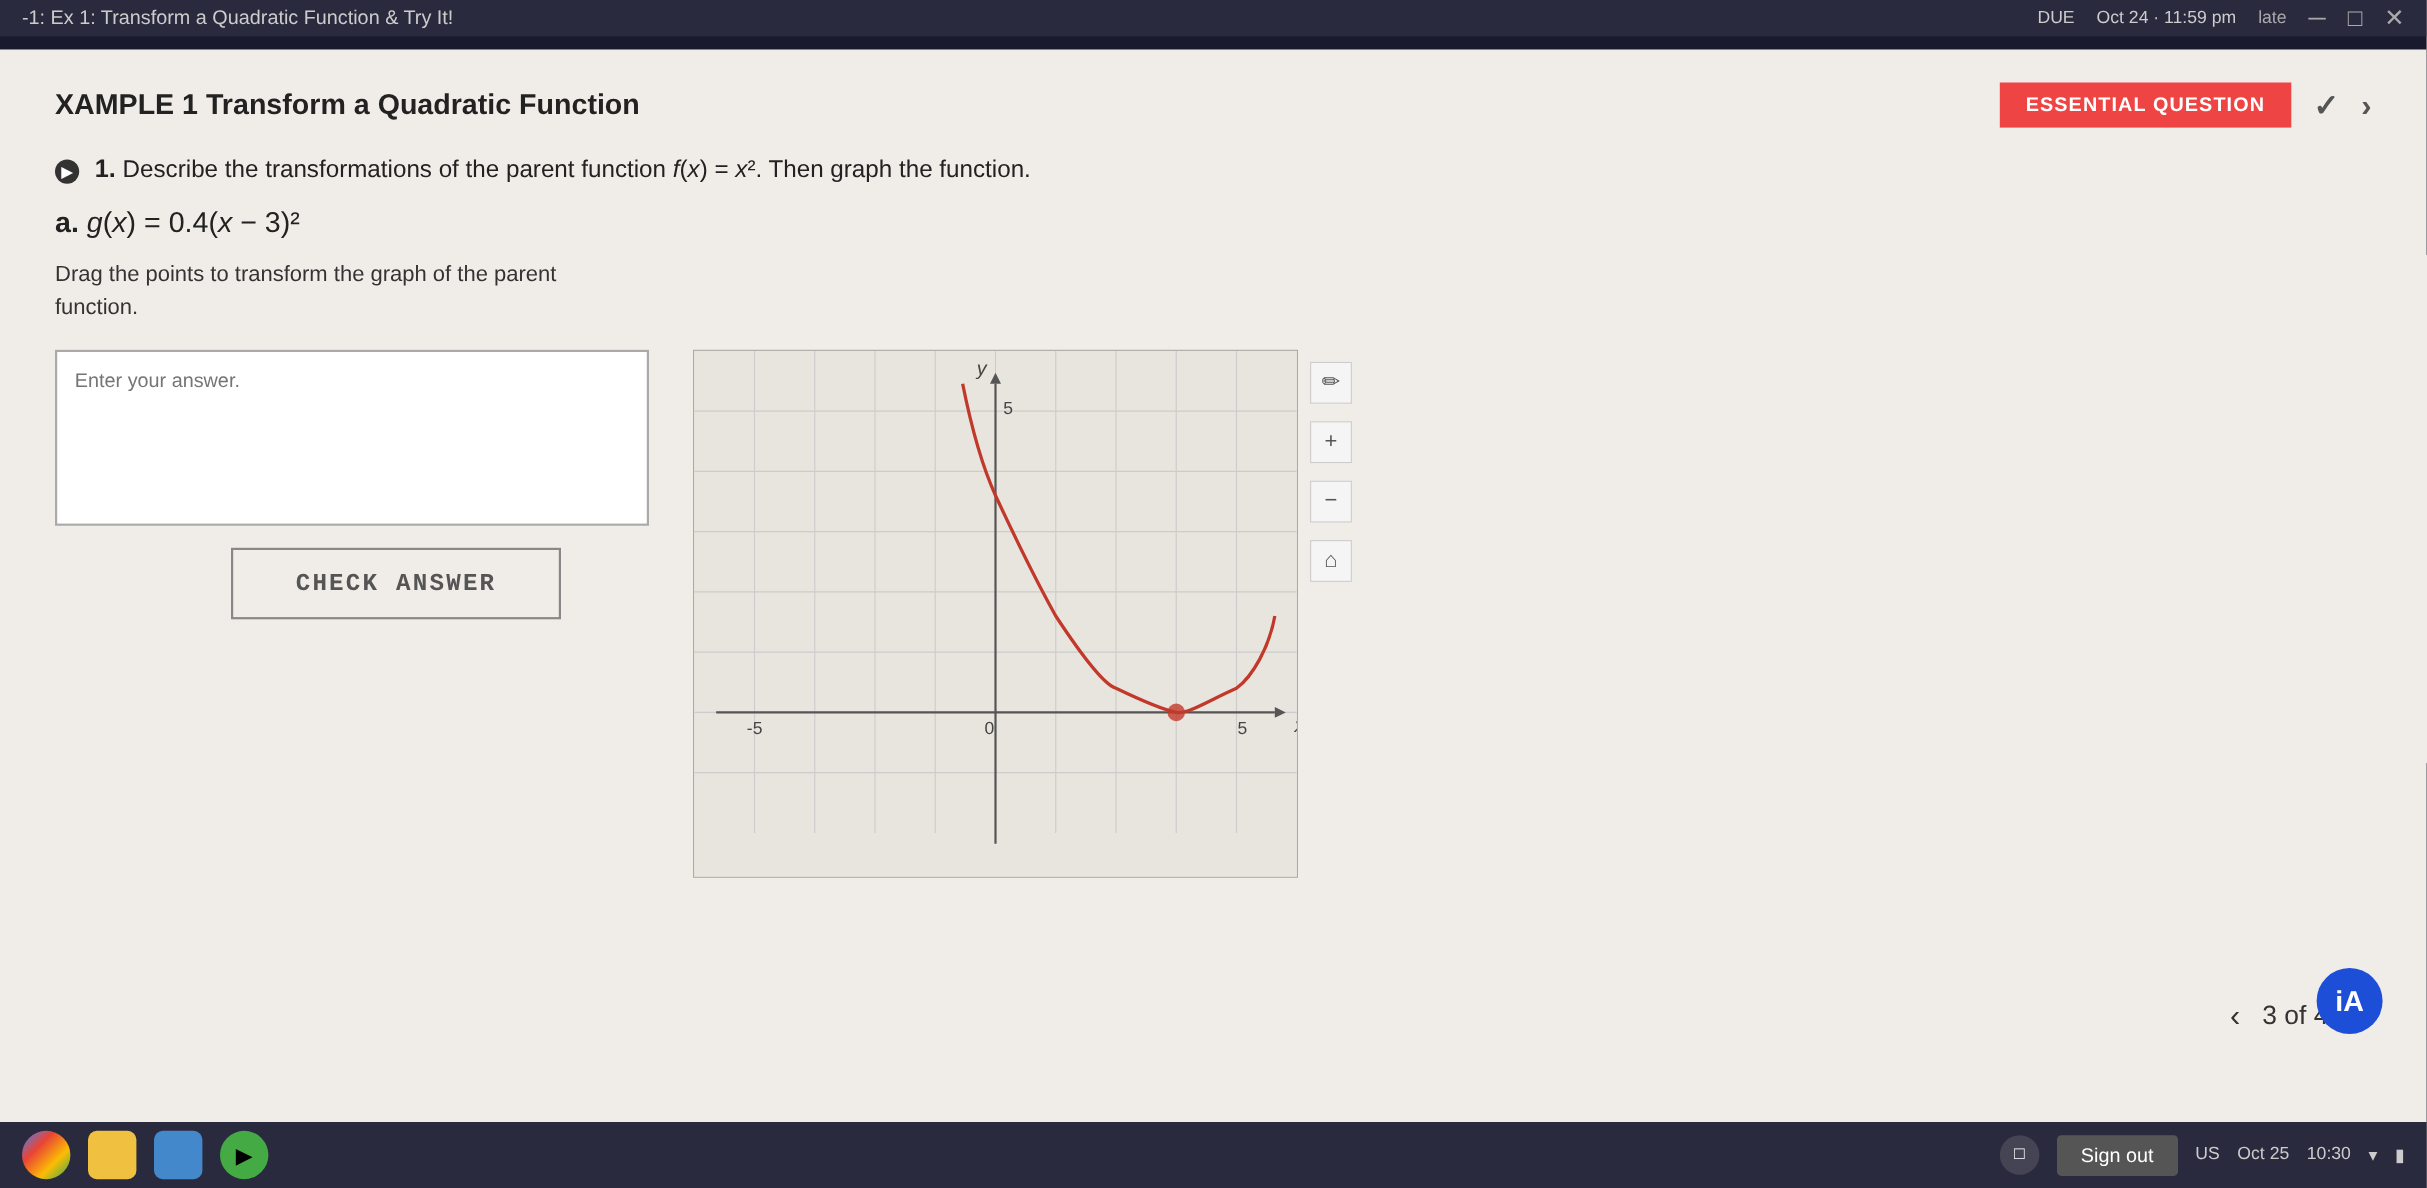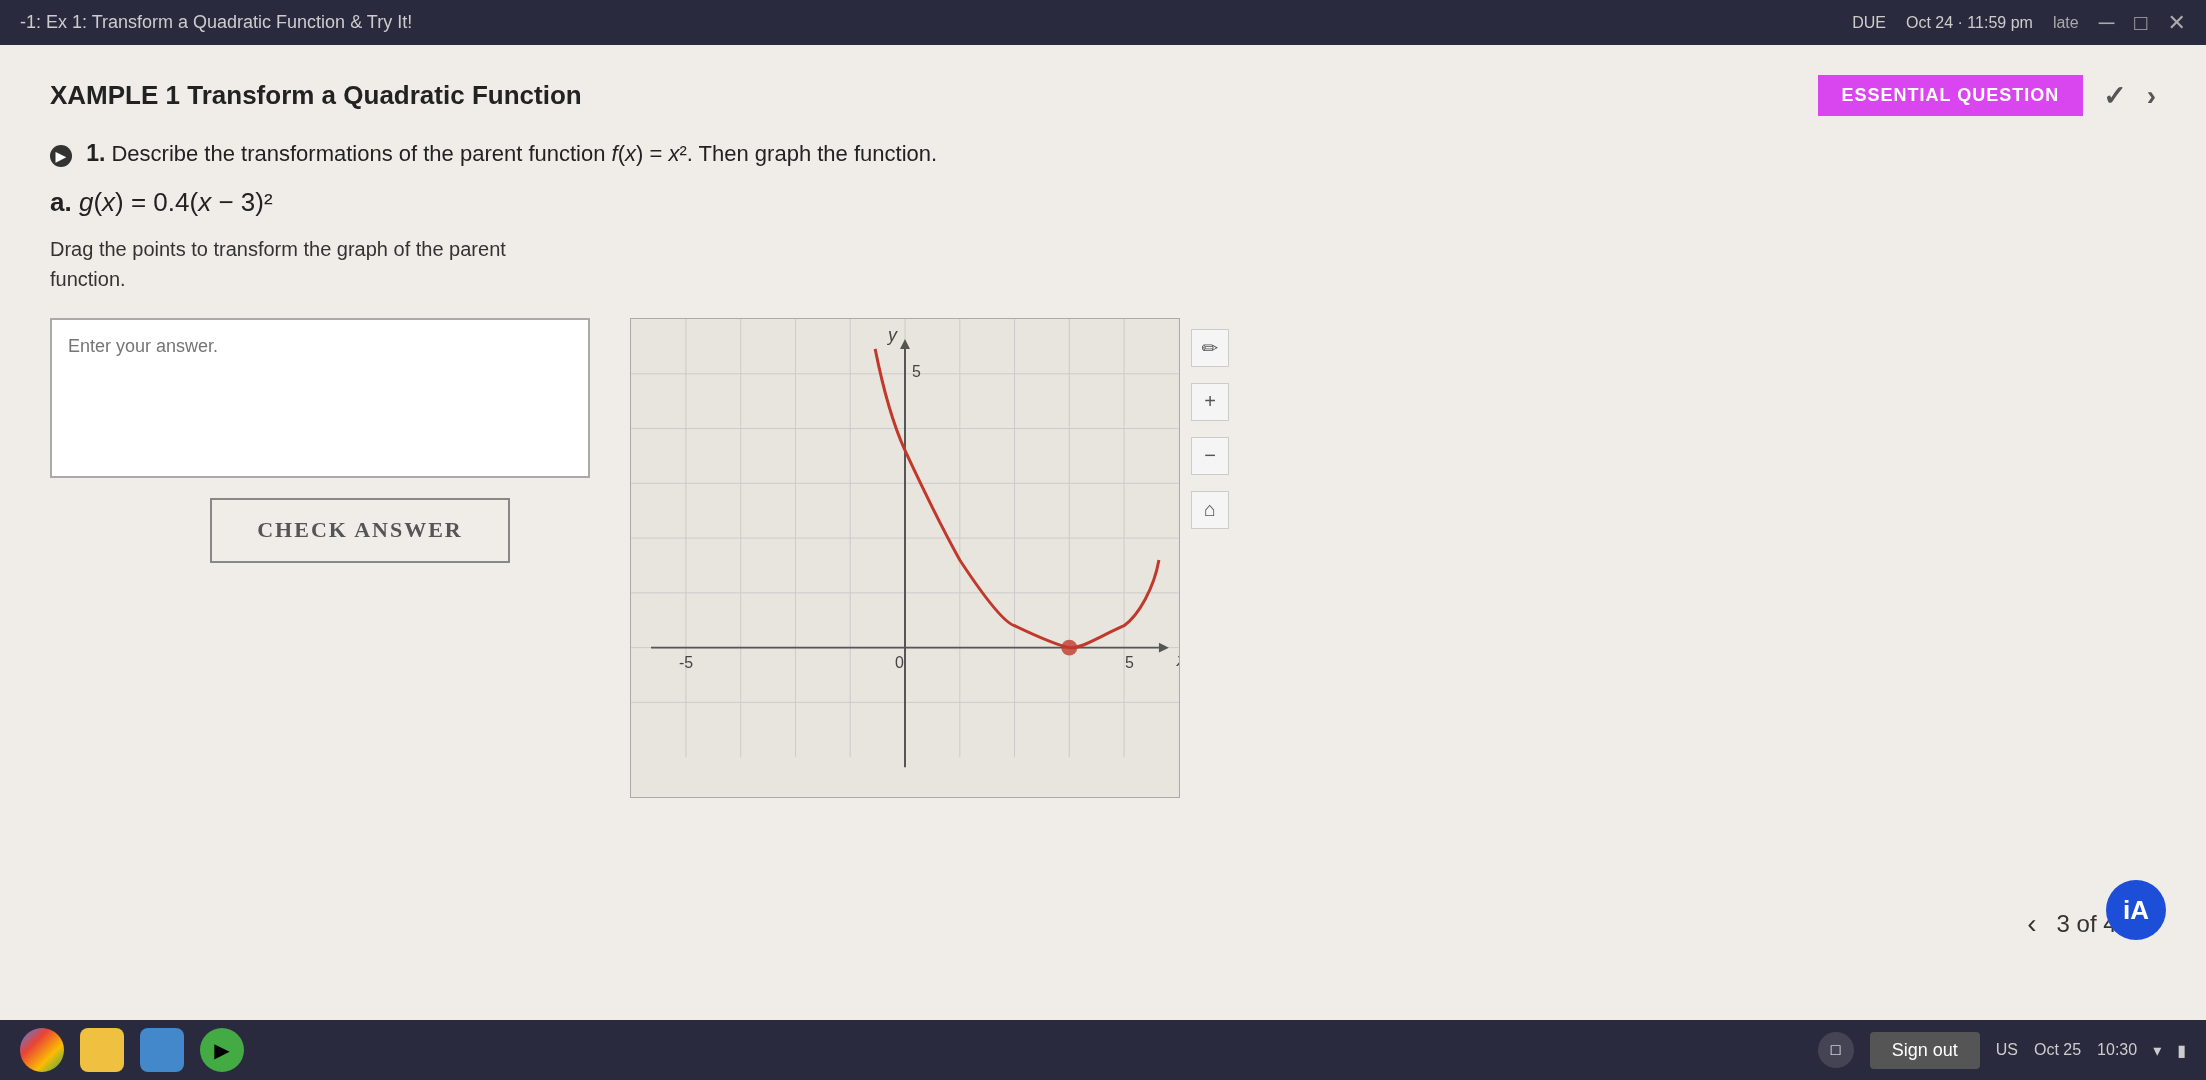--- a/index.html
+++ b/index.html
@@ -11,21 +11,21 @@
       overflow: hidden;
       position: relative;
     }
 
     
     .header-bar {
       position: absolute;
       top: 0;
       left: 0;
       right: 0;
-      height: 45px;
+      height: 33px;
       background: #2a2a3e;
       display: flex;
       align-items: center;
       justify-content: space-between;
       padding: 0 20px;
       z-index: 10;
     }
 
     .header-title {
       color: #ccc;
@@ -60,21 +60,21 @@
       font-weight: bold;
       color: #222;
       margin-bottom: 20px;
       font-family: Arial, sans-serif;
       display: flex;
       align-items: center;
       justify-content: space-between;
     }
 
     .essential-question-btn {
-      background: #d946ef;
+      background: #ef4444;
       color: white;
       padding: 10px 24px;
       font-size: 18px;
       font-family: Arial, sans-serif;
       font-weight: bold;
       border: none;
       cursor: pointer;
       letter-spacing: 1px;
     }
 
@@ -135,21 +135,21 @@
     }
 
     
     .check-answer-btn {
       width: 300px;
       height: 65px;
       background: transparent;
       border: 2px solid #888;
       color: #555;
       font-size: 22px;
-      font-family: Liberation Serif, serif;
+      font-family: Liberation Mono, monospace;
       font-weight: bold;
       letter-spacing: 2px;
       cursor: pointer;
       align-self: center;
       margin-left: 80px;
     }
 
     
     .graph-container {
       position: relative;

